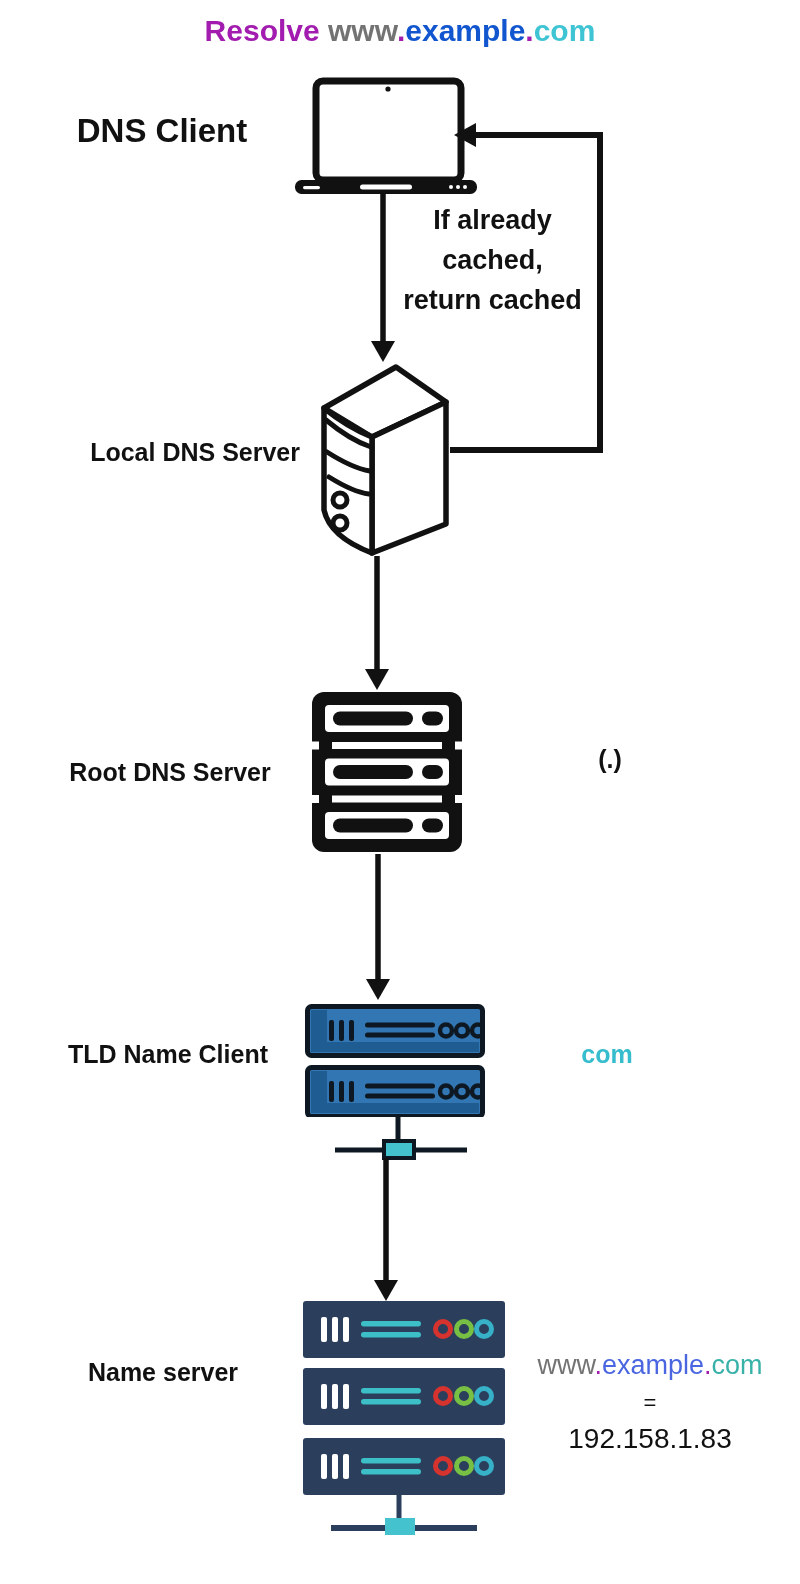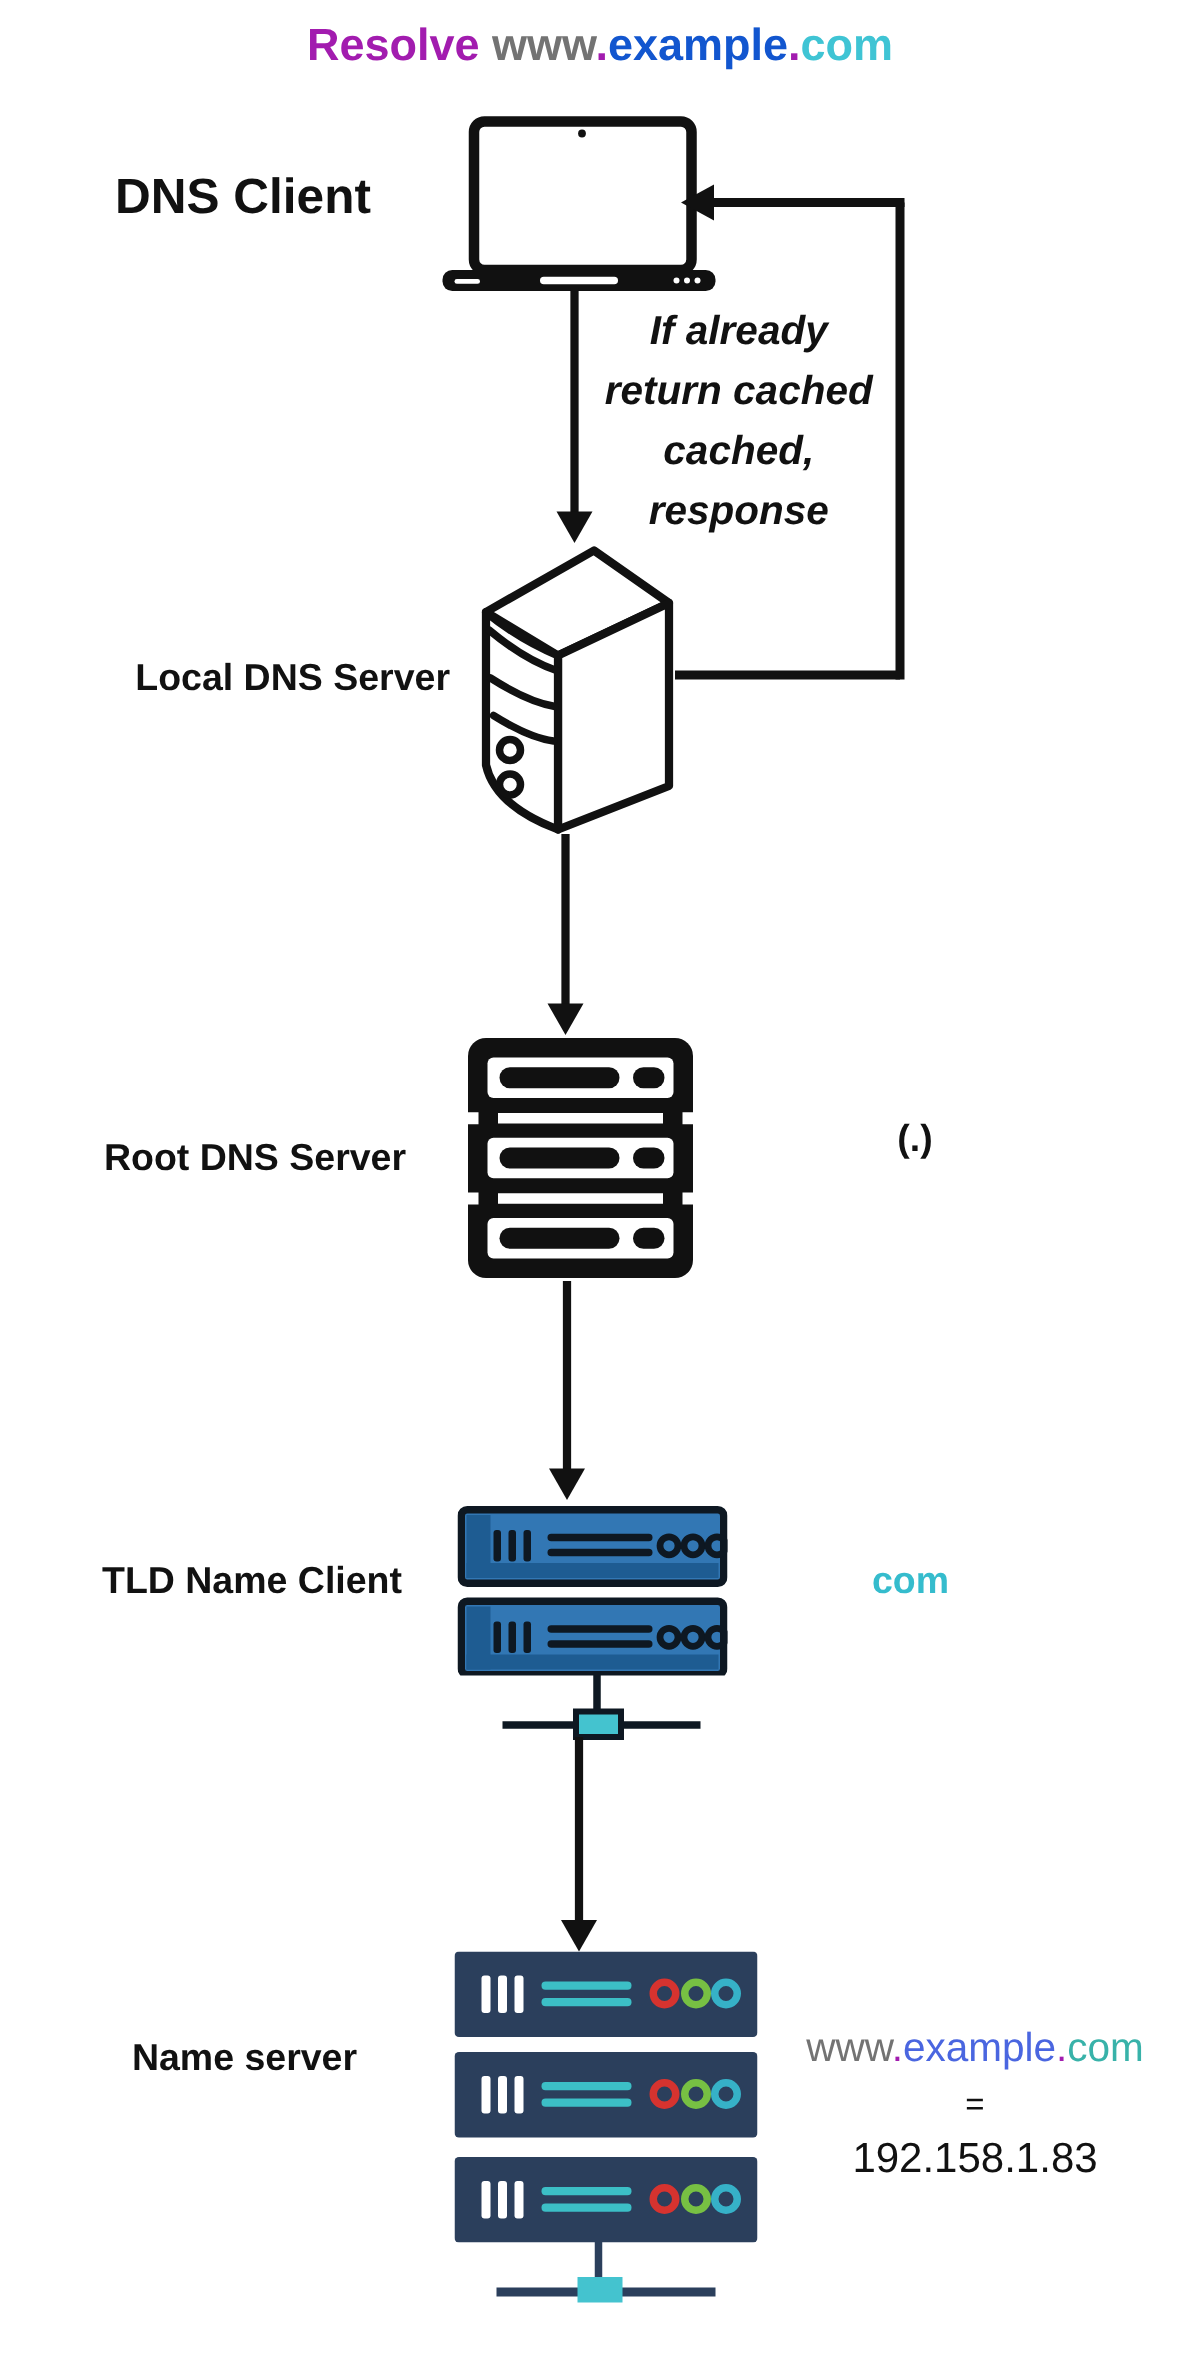--- a/index.html
+++ b/index.html
@@ -10,21 +10,21 @@
   .abs{position:absolute;}
   .lbl{font-weight:700;color:#111111;text-align:center;letter-spacing:0px;}
   .title{font-size:30px;font-weight:700;text-align:center;width:800px;top:14px;left:0;}
   .c-black{color:#a21caf;}
   .c-red{color:#737373;}
   .c-titleblue{color:#1256cf;}
   .c-titleteal{color:#3fc4d4;}
   .c-resblue{color:#4a66e0;}
   .c-resteal{color:#38b2a9;}
   .c-tldteal{color:#35bccd;}
-  .note{font-size:27px;line-height:40px;font-weight:700;color:#111111;text-align:center;font-style:italic;}
+  .note{font-size:27px;line-height:40px;font-weight:700;color:#111111;text-align:center;}
   .result{text-align:center;font-weight:400;color:#111111;}
   .result .r1{font-size:27px;line-height:30px;}
   .result .r2{font-size:22px;line-height:26px;margin-top:10px;}
   .result .r3{font-size:28px;line-height:30px;margin-top:8px;}
   svg{display:block;}
 </style>
 </head>
 <body>
 
 <div class="canvas">
@@ -53,23 +53,22 @@
     <path d="M10,330 H160" stroke="#111111" stroke-width="6" fill="none"></path>
   </svg>
 
   <svg class="abs" style="left:368px;top:192px;" width="30" height="172" viewBox="0 0 30 172" aria-hidden="true">
     <path d="M15,0 V150" stroke="#111111" stroke-width="5.5" fill="none"></path>
     <polygon points="15,170 3,149 27,149" fill="#111111"></polygon>
   </svg>
 
   <div class="abs note" style="left:385px;top:200px;width:215px;">
     <div>If already</div>
+    <div>cached,</div>
     <div>return cached</div>
-    <div>cached,</div>
-    <div>response</div>
   </div>
 
   <div class="abs lbl" style="left:40px;top:438px;width:260px;font-size:25px;text-align:right;">Local DNS Server</div>
 
   <svg class="abs" style="left:314px;top:360px;" width="140" height="200" viewBox="0 0 140 200" aria-hidden="true">
     <g stroke="#111111" stroke-width="5.5" stroke-linejoin="round" fill="#ffffff">
       <path d="M10,48 L82,7 L132,42 L58,77 Z"></path>
       <path d="M58,77 L132,42 L132,164 L58,193 Z"></path>
       <path d="M10,48 Q32,66 58,77 L58,193 Q16,177 10,150 Z"></path>
     </g>

